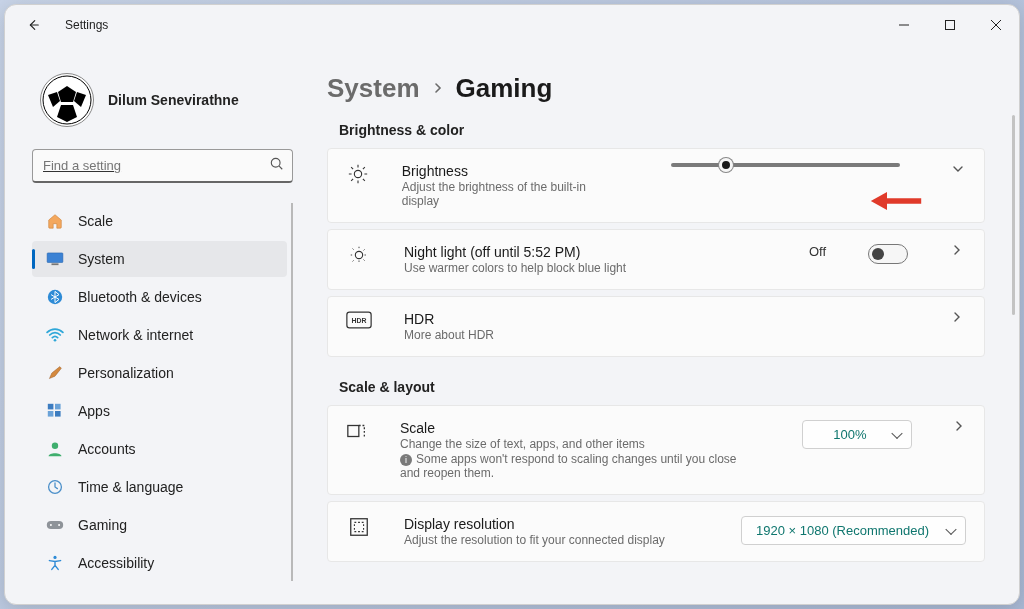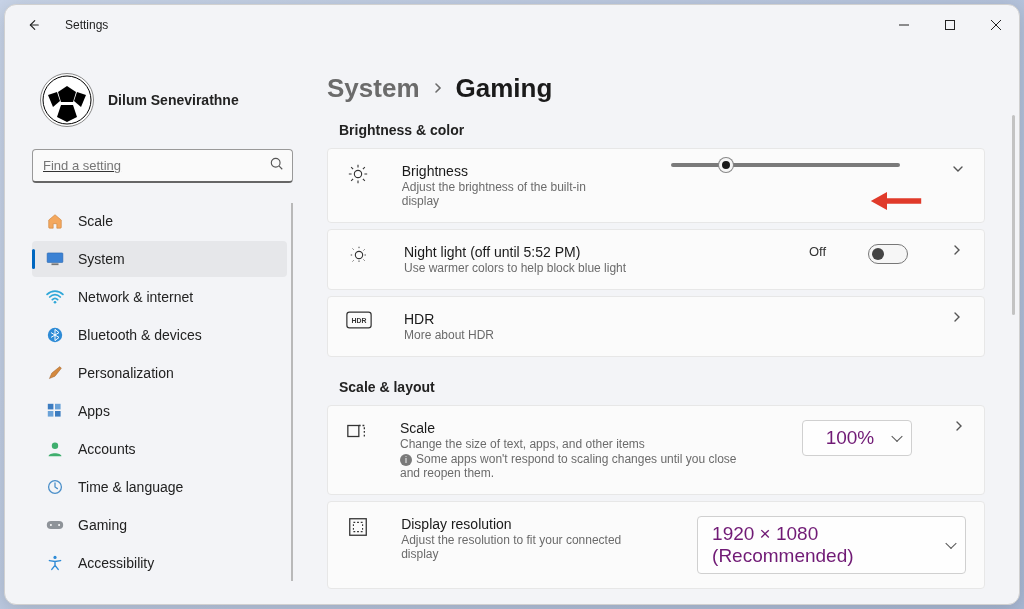--- a/index.html
+++ b/index.html
@@ -34,21 +34,21 @@
   .card .ctext { flex:0 1 auto; }
   .card .ctitle { font-size:14px; color:#1a1a1a; }
   .card .csub { font-size:12px; color:#6b6b6b; margin-top:1px; }
   .card .grow { flex:1; }
   .chevron { width:18px; display:flex; align-items:center; justify-content:center; color:#555; margin-left:8px; }
   .slider { width:250px; height:4px; background:#7a7a7a; border-radius:2px; position:relative; margin-right:10px; }
   .slider .thumb { position:absolute; top:-5px; width:14px; height:14px; border-radius:50%; background:#1a1a1a; border:3px solid #f6f6f6; box-shadow:0 0 0 1px #888; }
   .toggle { width:40px; height:20px; border:1px solid #777; border-radius:20px; background:#f6f6f6; position:relative; margin-left:10px; }
   .toggle .knob { position:absolute; left:3px; top:3px; width:12px; height:12px; border-radius:50%; background:#444; }
   .toggle-label { font-size:13px; color:#333; }
-  .dropdown { border:1px solid #d0d0d0; border-radius:4px; background:#fefefe; padding:6px 28px 6px 14px; font-size:19px; color:#701a75; position:relative; min-width:110px; text-align:center; }
+  .dropdown { border:1px solid #d0d0d0; border-radius:4px; background:#fefefe; padding:6px 28px 6px 14px; font-size:13px; color:#0f766e; position:relative; min-width:110px; text-align:center; }
   .dropdown.wide { min-width:225px; text-align:left; padding-left:14px; }
   .dropdown::after { content:""; position:absolute; right:10px; top:50%; width:7px; height:7px; border-right:1.2px solid #555; border-bottom:1.2px solid #555; transform:translateY(-70%) rotate(45deg); }
   .arrow-annot { position:absolute; left:560px; top:144px; display:flex; align-items:center; pointer-events:none; }
   .arrow-annot svg { width:54px; height:24px; }
   .info-dot { display:inline-block; width:12px; height:12px; border-radius:50%; background:#7a7a7a; color:#fff; font-size:9px; line-height:12px; text-align:center; margin-right:4px; }
   .scale-text { max-width:380px; }
   .scroll-ind { position:absolute; right:4px; top:70px; width:3px; height:200px; background:#c3c3c3; border-radius:3px; }
 </style>
 </head>
 <body>
@@ -117,35 +117,35 @@
             <span class="navico">
               <svg width="18" height="14" viewBox="0 0 20 16">
                 <rect x="1" y="1" width="18" height="11" rx="1" fill="#3b82d4" stroke="#1f5fa8" stroke-width="0.6"></rect>
                 <rect x="6" y="13" width="8" height="2" fill="#777"></rect>
               </svg>
             </span>
             <span>System</span>
           </li>
         <li>
             <span class="navico">
+              <svg width="16" height="16" viewBox="0 0 20 20">
+                <circle cx="10" cy="10" r="9" fill="#2e8bd6"></circle>
+                <path d="M10 3v14l5-4-10-6m0 6l10-6-5-4" stroke="#fff" stroke-width="1.2" fill="none" stroke-linejoin="round"></path>
+              </svg>
+            </span>
+            <span>Bluetooth &amp; devices</span>
+          </li>
+        <li>
+            <span class="navico">
               <svg width="18" height="14" viewBox="0 0 20 16">
                 <path d="M1 5c5-5 13-5 18 0M4 8c3.5-3.5 8.5-3.5 12 0M7 11c1.8-1.8 4.2-1.8 6 0" stroke="#2fa7d8" stroke-width="2" fill="none" stroke-linecap="round"></path>
                 <circle cx="10" cy="14" r="1.5" fill="#2fa7d8"></circle>
               </svg>
             </span>
             <span>Network &amp; internet</span>
-          </li>
-        <li>
-            <span class="navico">
-              <svg width="16" height="16" viewBox="0 0 20 20">
-                <circle cx="10" cy="10" r="9" fill="#2e8bd6"></circle>
-                <path d="M10 3v14l5-4-10-6m0 6l10-6-5-4" stroke="#fff" stroke-width="1.2" fill="none" stroke-linejoin="round"></path>
-              </svg>
-            </span>
-            <span>Bluetooth &amp; devices</span>
           </li>
         <li>
             <span class="navico">
               <svg width="16" height="16" viewBox="0 0 20 20">
                 <path d="M3 17l3-7 10-8 2 2-8 10-7 3z" fill="#d4893e" stroke="#8a5220" stroke-width="0.5"></path>
               </svg>
             </span>
             <span>Personalization</span>
           </li>
         <li>

